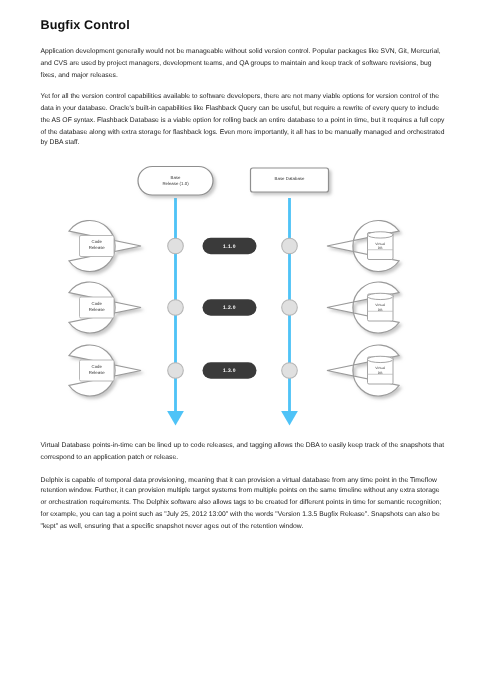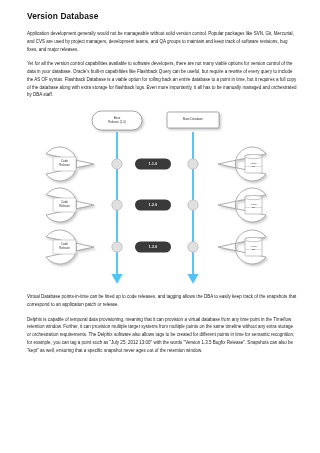--- a/index.html
+++ b/index.html
@@ -78,21 +78,21 @@
     font-size: 2.3px;
     line-height: 1.2;
     color: #444444;
   }
 </style>
 </head>
 <body>
 
 <div class="page">
 
-  <h1 class="doc-title">Version Database</h1>
+  <h1 class="doc-title">Bugfix Control</h1>
 
   <p class="para">Application development generally would not be manageable without solid version control. Popular packages like SVN, Git, Mercurial, and CVS are used by project managers, development teams, and QA groups to maintain and keep track of software revisions, bug fixes, and major releases.</p>
   <p class="para">Yet for all the version control capabilities available to software developers, there are not many viable options for version control of the data in your database. Oracle's built-in capabilities like Flashback Query can be useful, but require a rewrite of every query to include the AS OF syntax. Flashback Database is a viable option for rolling back an entire database to a point in time, but it requires a full copy of the database along with extra storage for flashback logs. Even more importantly, it all has to be manually managed and orchestrated by DBA staff.</p>
 
   <div class="diagram">
     <svg viewBox="0 0 268 178" xmlns="http://www.w3.org/2000/svg">
       <defs>
         <filter id="sh" x="-40%" y="-40%" width="190%" height="190%">
           <feDropShadow dx="1.6" dy="1.6" stdDeviation="1.1" flood-color="#9a9a9a" flood-opacity="0.55"></feDropShadow>
         </filter>

